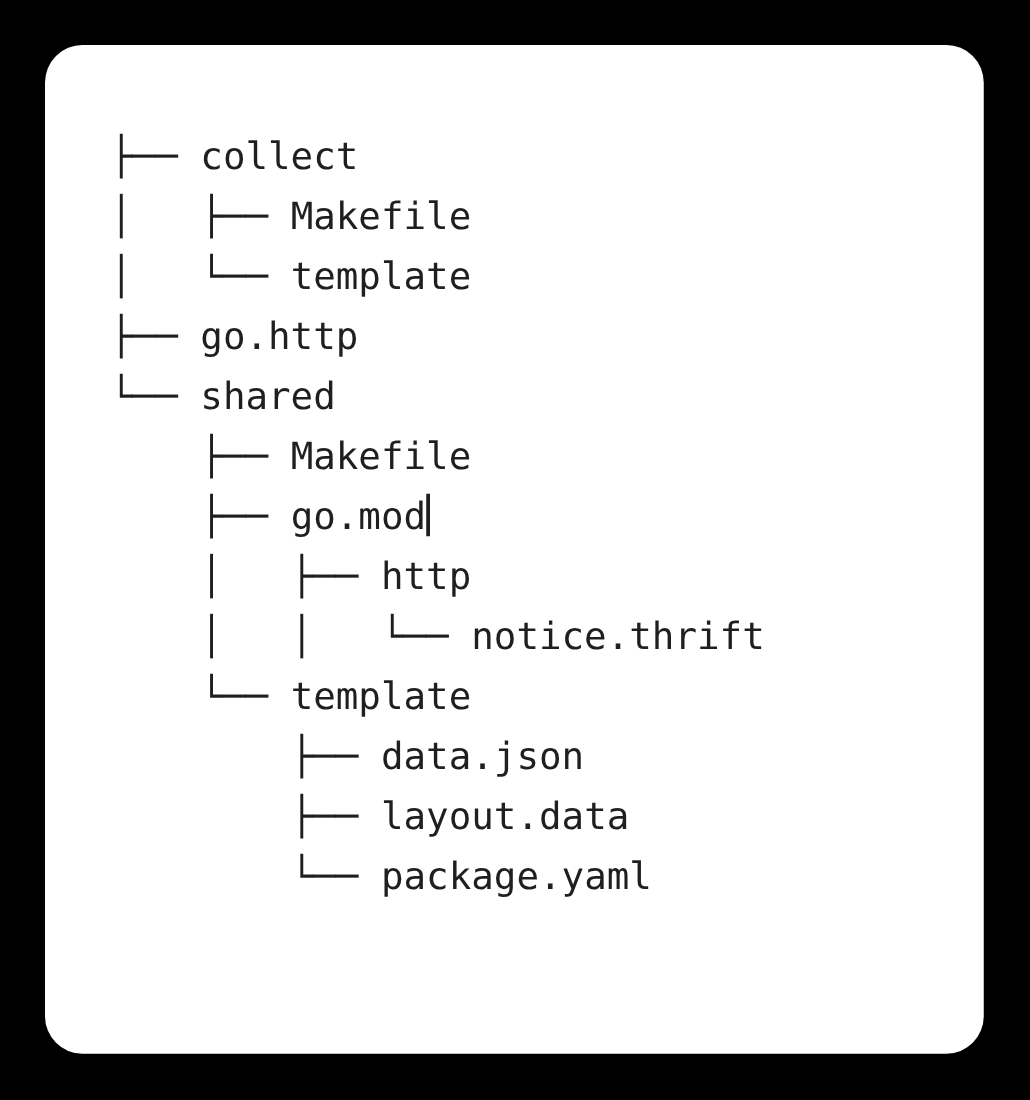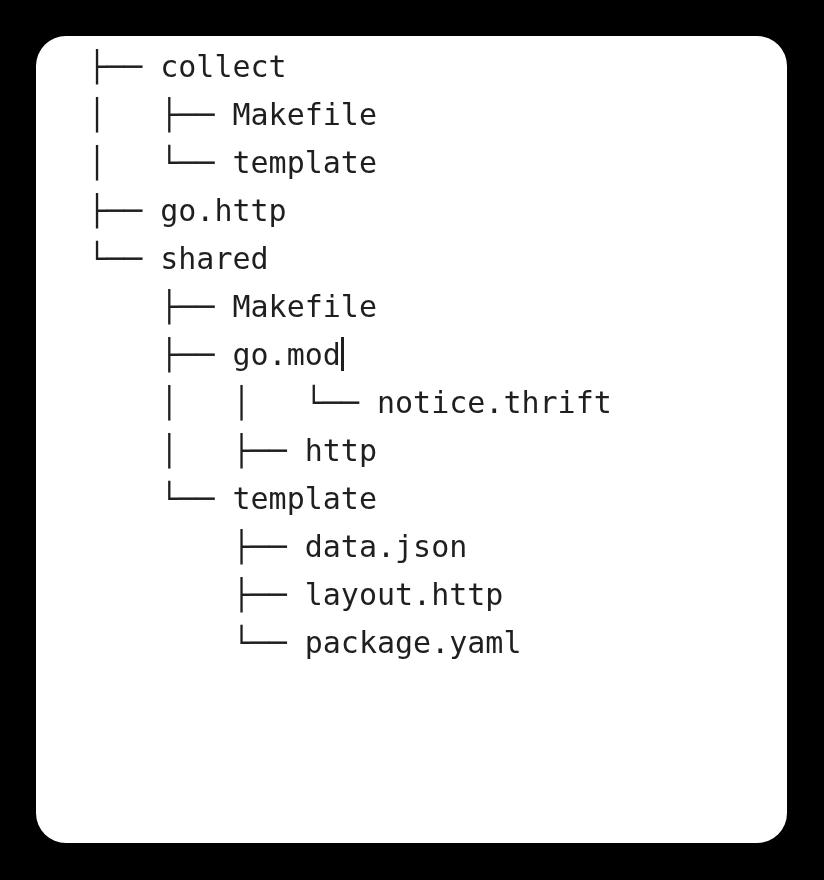--- a/index.html
+++ b/index.html
@@ -14,25 +14,26 @@
     position: absolute;
     left: 36px;
     top: 36px;
     width: 751px;
     height: 807px;
     background: var(--card, #ffffff);
     border-radius: 30px;
     box-sizing: border-box;
   }
   .tree {
-    padding: 7px 24px 0 52px;
+    padding: 22px 24px 0 52px;
     font-family: "DejaVu Sans Mono", "Liberation Mono", monospace;
     font-size: 30px;
     line-height: 48px;
     color: var(--fg, #1f1f1f);
+    margin-top: 44px;
   }
   .line {
     white-space: pre;
     height: 48px;
   }
   .caret {
     display: inline-block;
     width: 3px;
     height: 34px;
     background: var(--fg, #1f1f1f);
@@ -55,26 +56,26 @@
     <div class="line"><span>├── </span><span>go.http</span></div>
 
 
     <div class="line"><span>└── </span><span>shared</span></div>
 
     <div class="line"><span>    ├── </span><span>Makefile</span></div>
 
     <div class="line"><span>    ├── </span><span>go.mod</span><span class="caret"></span></div>
 
 
+    <div class="line"><span>    │   ├── </span><span>http</span></div>
+
     <div class="line"><span>    │   │   └── </span><span>notice.thrift</span></div>
-
-    <div class="line"><span>    │   ├── </span><span>http</span></div>
 
     <div class="line"><span>    └── </span><span>template</span></div>
 
     <div class="line"><span>        ├── </span><span>data.json</span></div>
 
-    <div class="line"><span>        ├── </span><span>layout.http</span></div>
+    <div class="line"><span>        ├── </span><span>layout.data</span></div>
 
     <div class="line"><span>        └── </span><span>package.yaml</span></div>
 
   </div>
 </div>
 
 </body></html>

